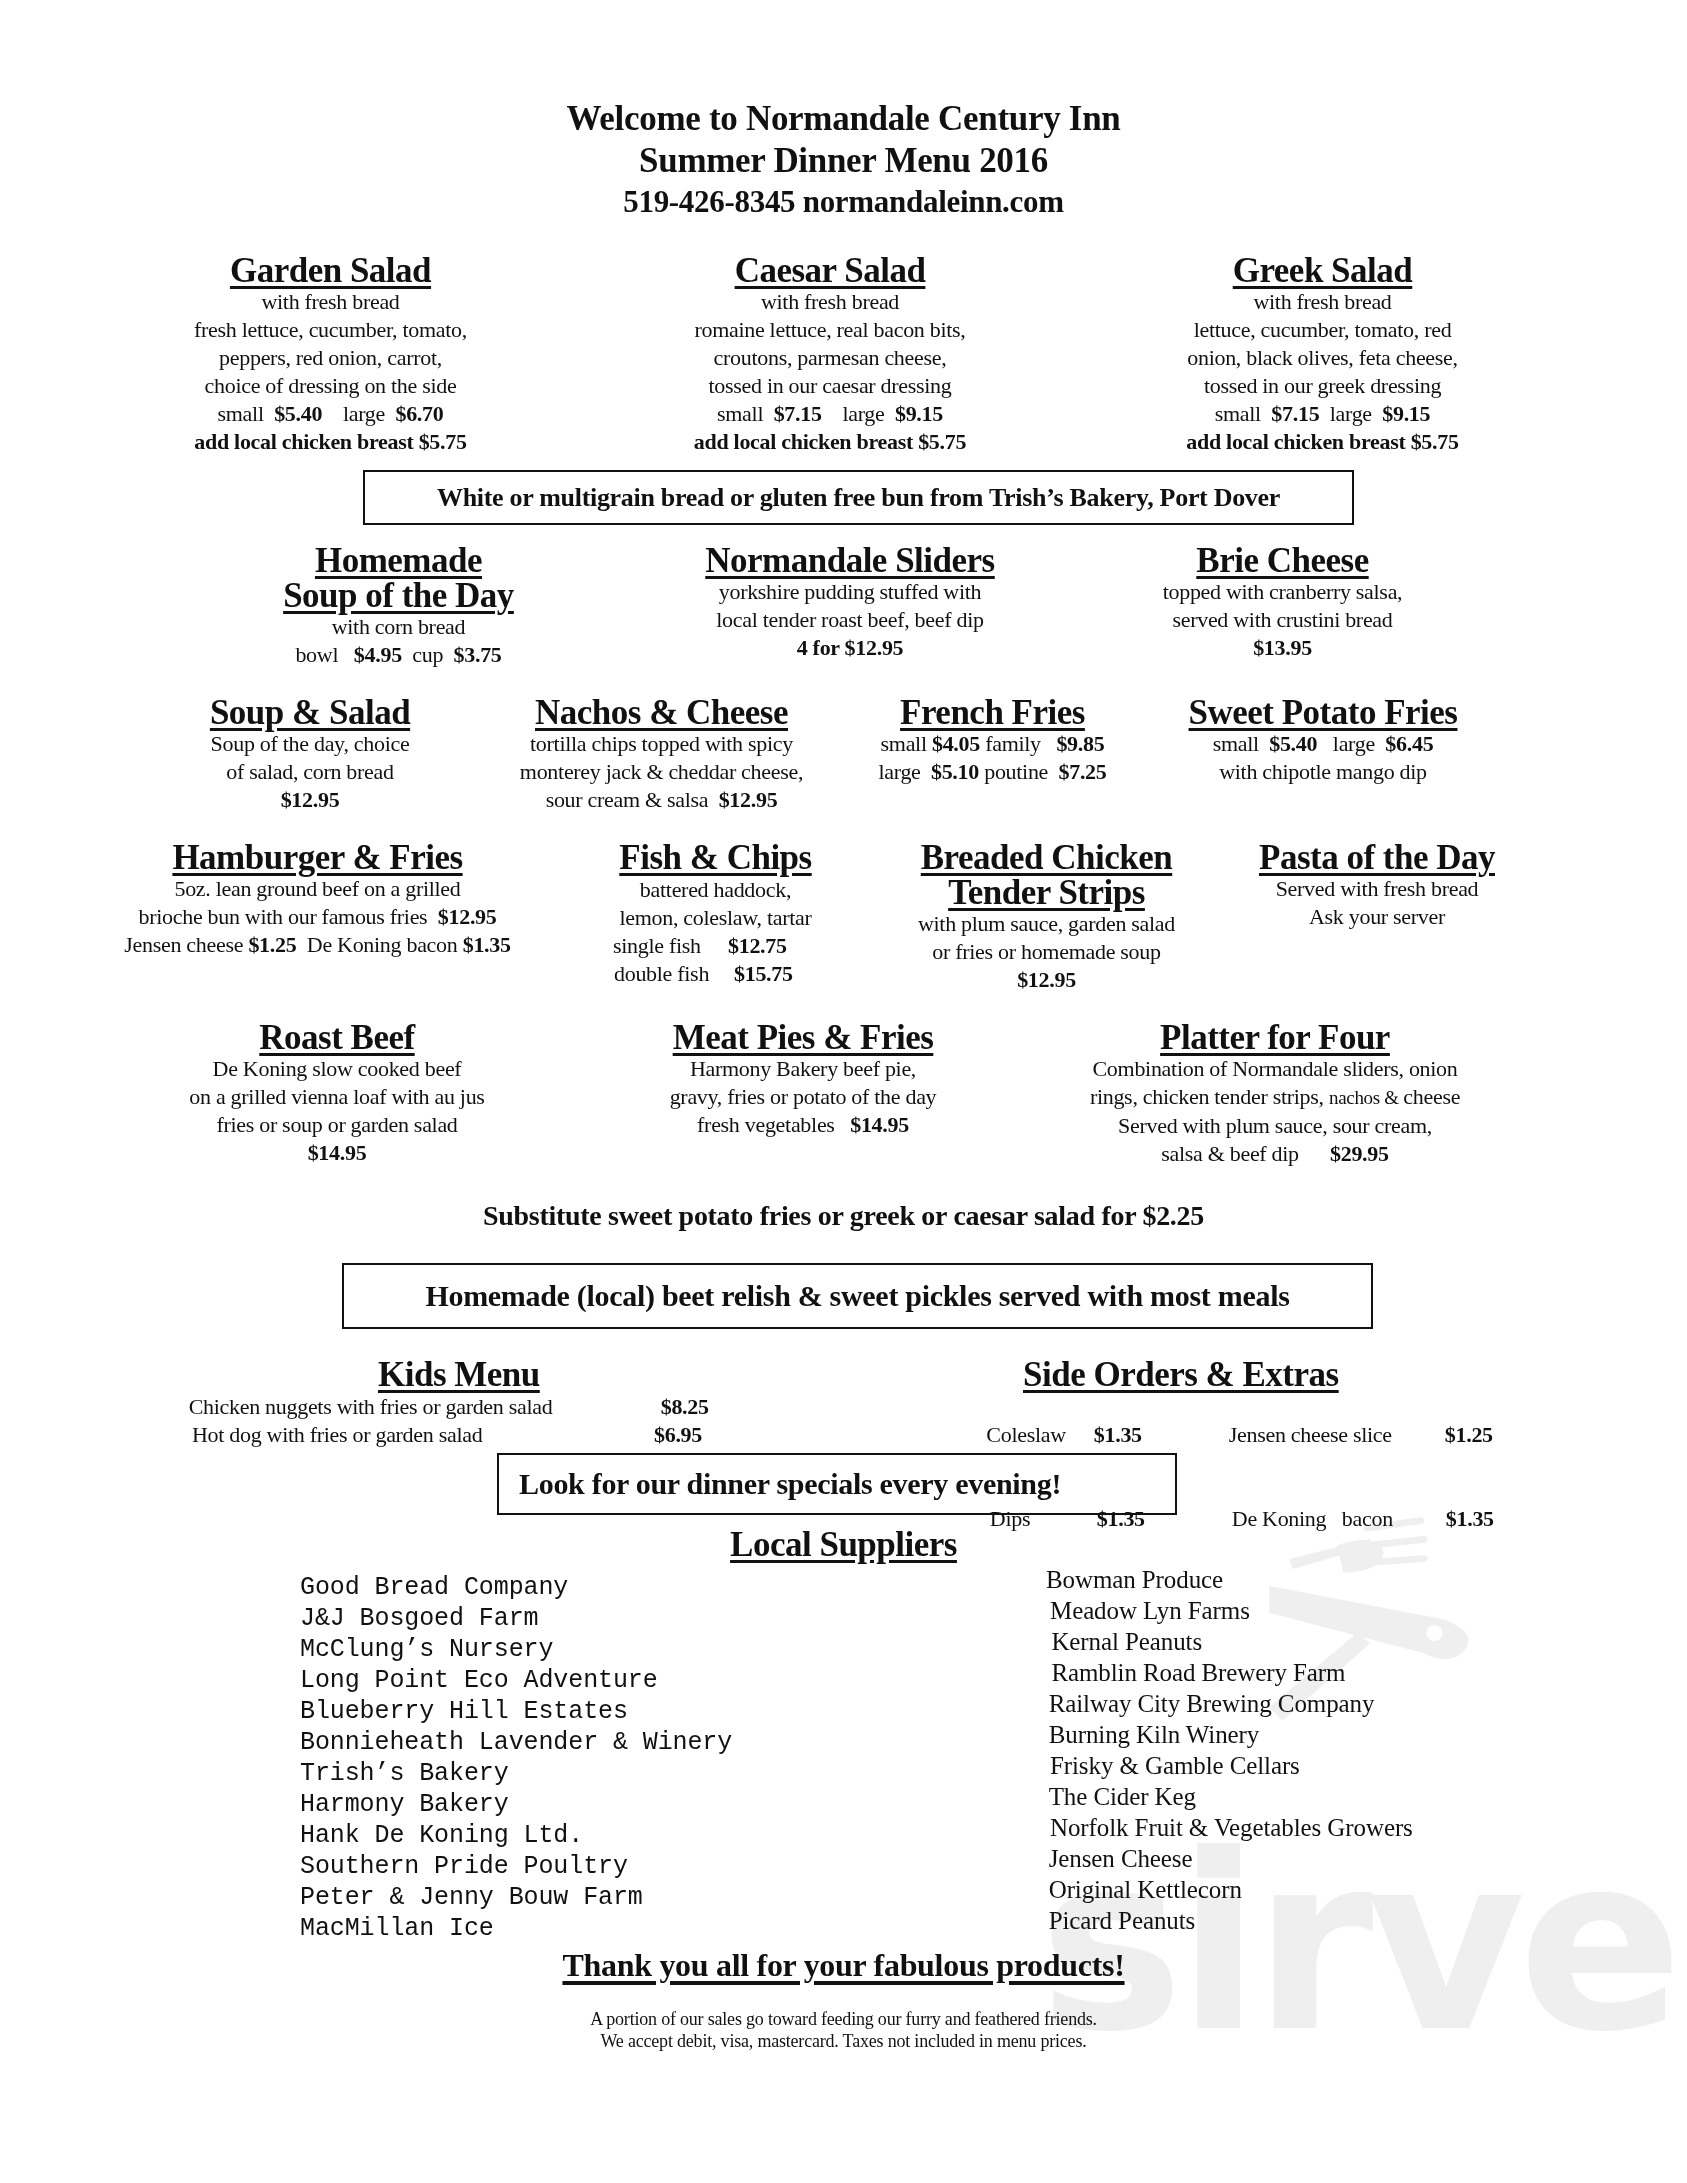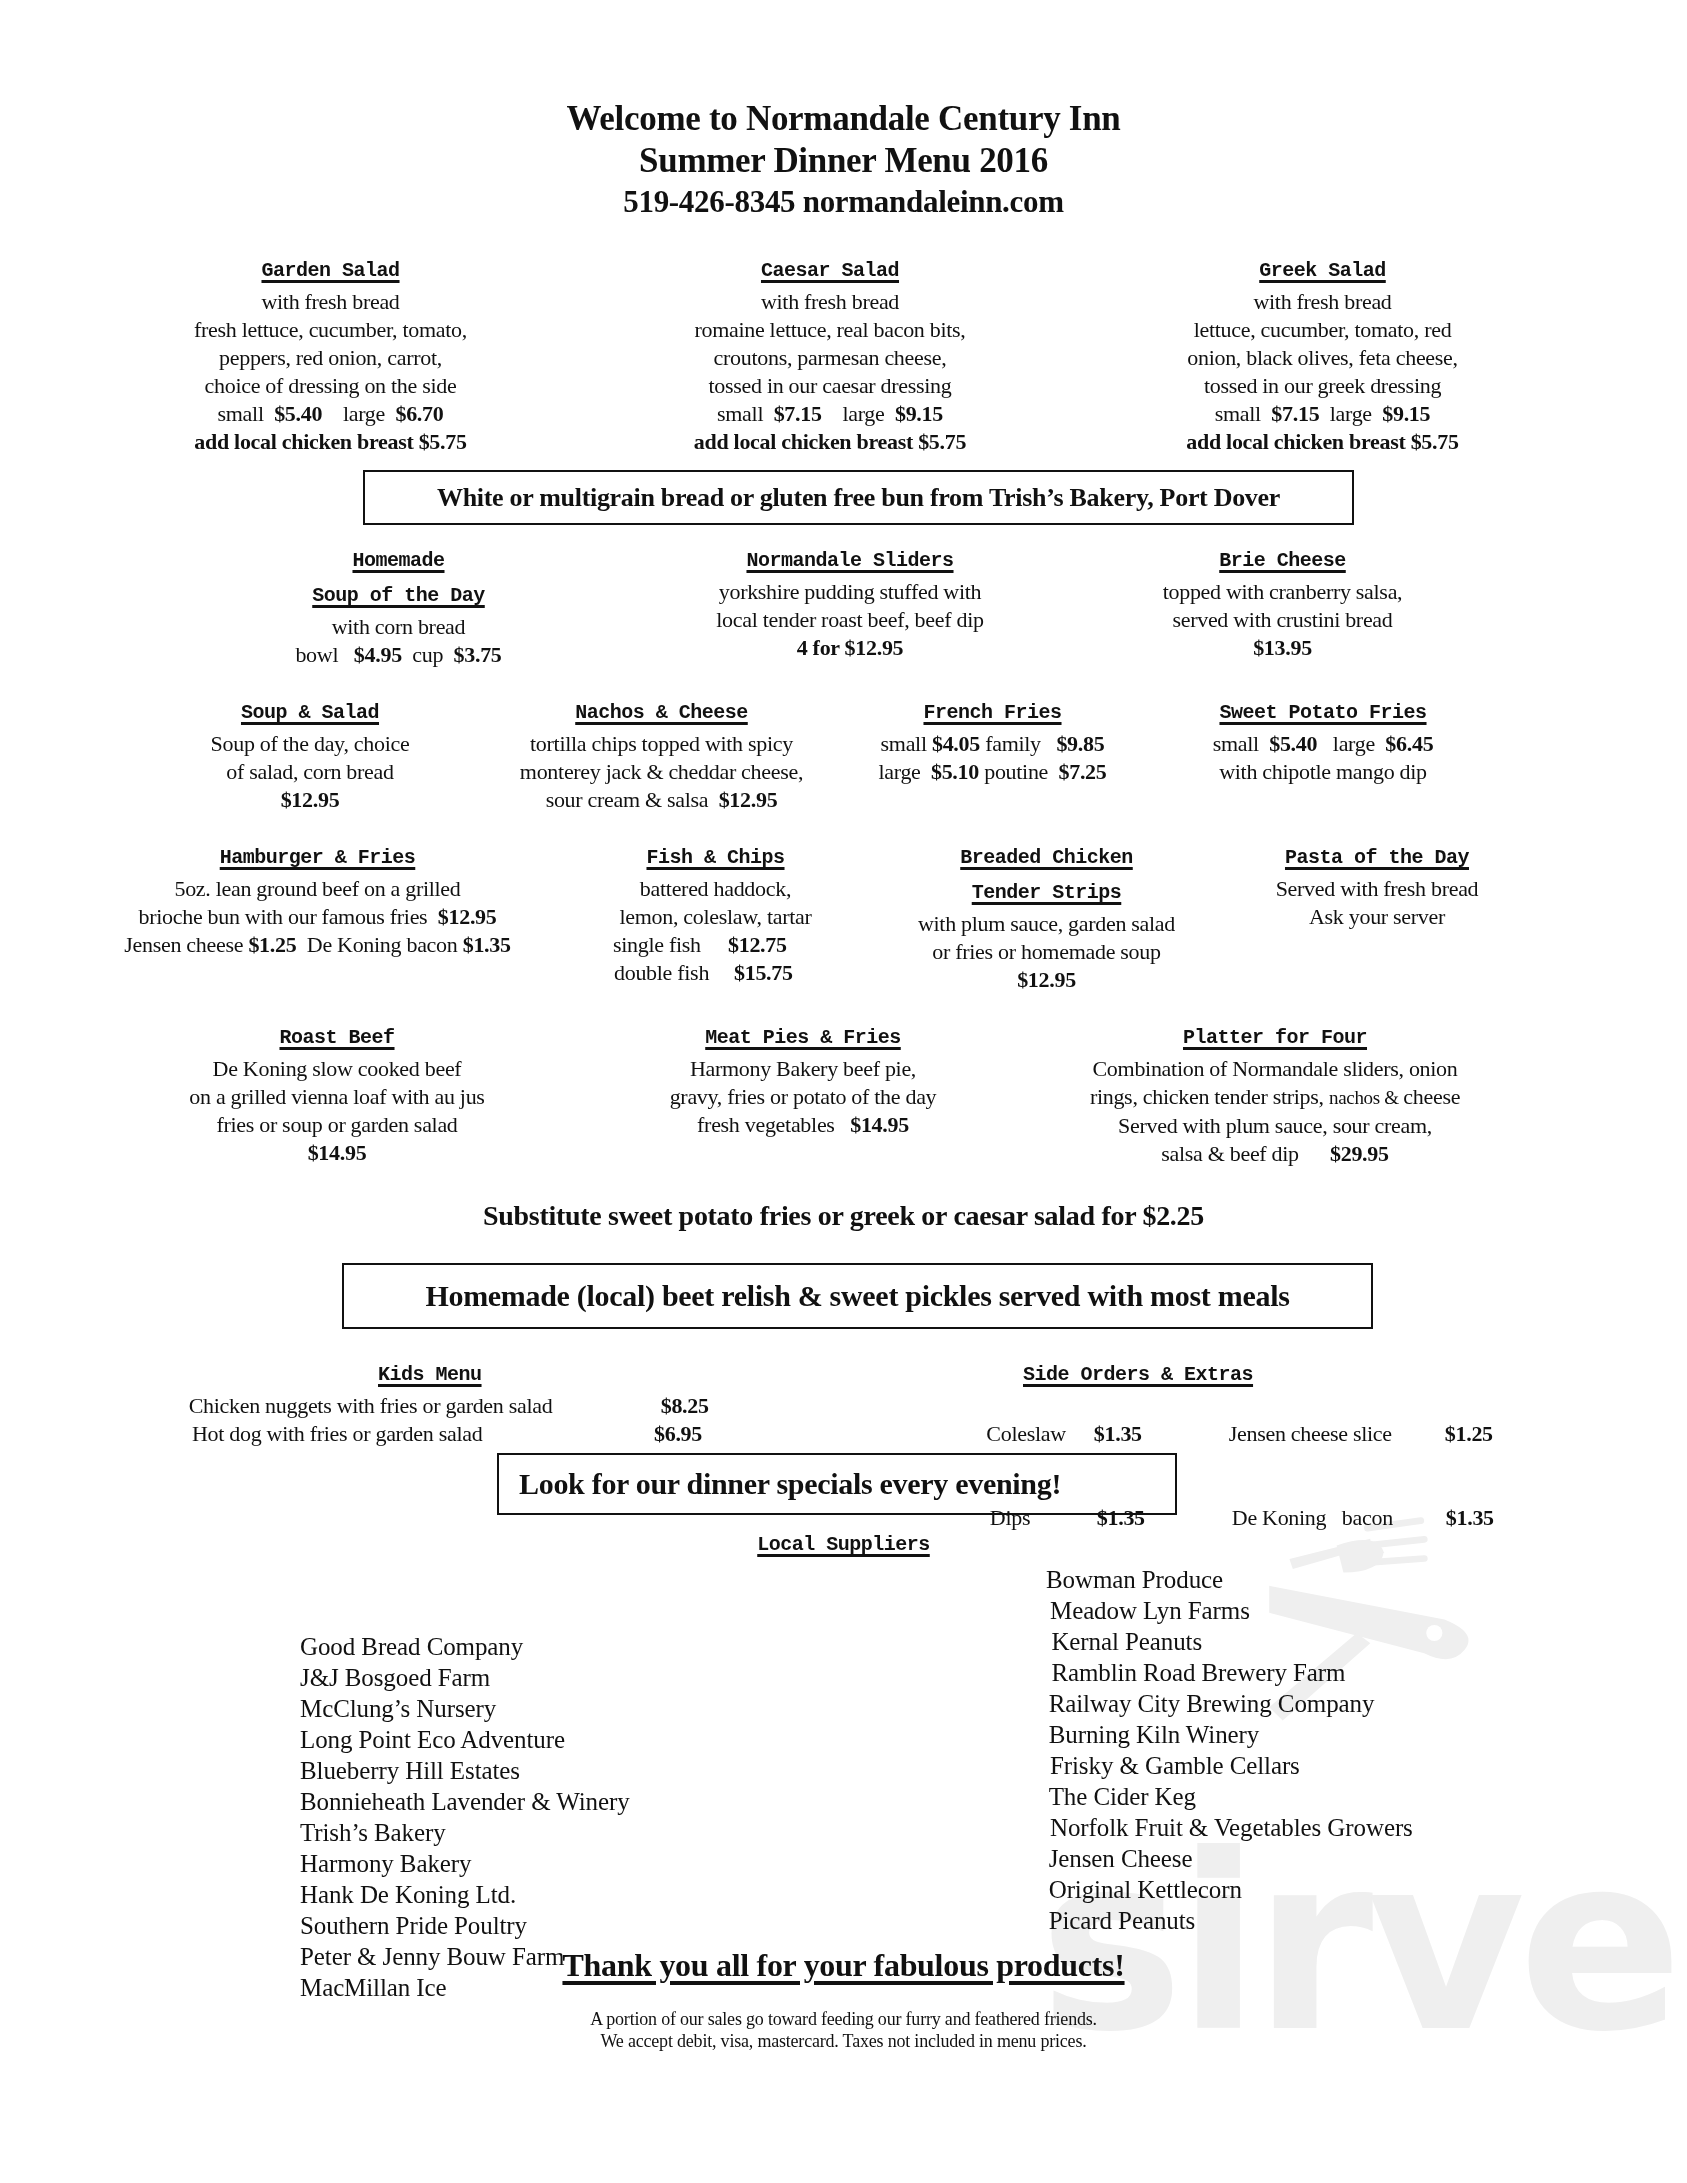--- a/index.html
+++ b/index.html
@@ -1,21 +1,21 @@
 <!DOCTYPE html>
 <html style="font-size:10.8px"><head>
 <meta charset="utf-8">
 <style>
   html, body { margin:0; padding:0; background:#ffffff; }
   body { width:1687px; height:2183px; position:relative; overflow:hidden; color:#111;
          font-family:"Liberation Serif", "DejaVu Serif", serif; }
   .abs { position:absolute; }
   .center { text-align:center; }
   .t { font-size:22px; line-height:28px; letter-spacing:-0.3px; }
-  .h { font-weight:bold; text-decoration:underline; text-decoration-thickness:3.4px; text-underline-offset:4px; font-size:20px; line-height:35px; letter-spacing:-0.5px;font-family:Liberation Mono, monospace; }
+  .h { font-weight:bold; text-decoration:underline; text-decoration-thickness:3.4px; text-underline-offset:4px; font-size:35px; line-height:35px; letter-spacing:-0.5px; }
   b { font-weight:bold; }
   .hdr { font-weight:bold; font-size:35px; line-height:42px; letter-spacing:-0.3px; }
   .box { position:absolute; border:2.7px solid #111; box-sizing:border-box; display:flex; align-items:center; justify-content:center; font-weight:bold; }
   .watermark { position:absolute; color:#efefef; font-family:"DejaVu Sans", sans-serif; font-weight:bold; z-index:0; }
   .content { position:relative; z-index:1; }
   .sup { font-size:25px; line-height:31px; letter-spacing:-0.1px; white-space:nowrap; }
 </style>
 </head>
 <body>
 
@@ -201,21 +201,21 @@
 </div>
 
 <div class="box" style="left:497px; top:1453px; width:680px; height:62px; font-size:30px; letter-spacing:-0.3px; justify-content:flex-start; padding-left:20px;">
   <span>Look for our dinner specials every evening!</span>
 </div>
 
 <div class="abs center" style="left:0; width:1687px; top:1527px;">
   <span class="h">Local Suppliers</span>
 </div>
 
-<div class="abs sup" style="left:300px; top:1631px; font-family:Liberation Serif, serif;">
+<div class="abs sup" style="left:300px; top:1572px; font-family:Liberation Mono, monospace;">
   <div>Good Bread Company</div>
   <div>J&amp;J Bosgoed Farm</div>
   <div>McClung’s Nursery</div>
   <div>Long Point Eco Adventure</div>
   <div>Blueberry Hill Estates</div>
   <div>Bonnieheath Lavender &amp; Winery</div>
   <div>Trish’s Bakery</div>
   <div>Harmony Bakery</div>
   <div>Hank De Koning Ltd.</div>
   <div>Southern Pride Poultry</div>

